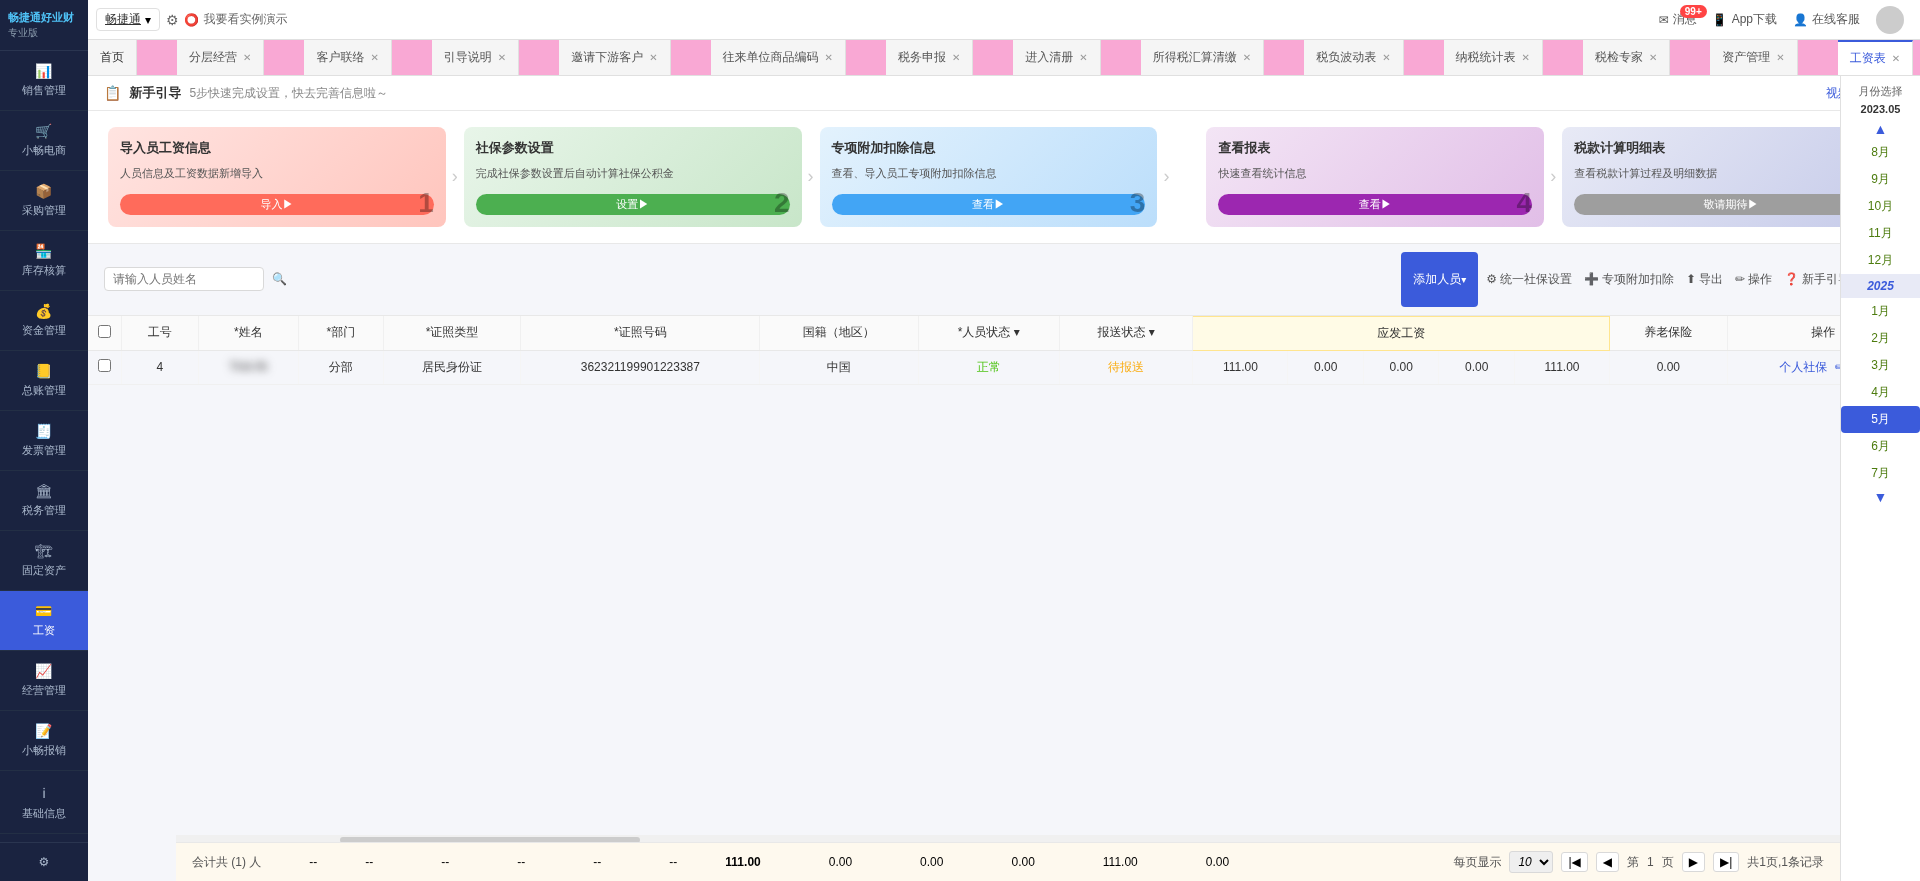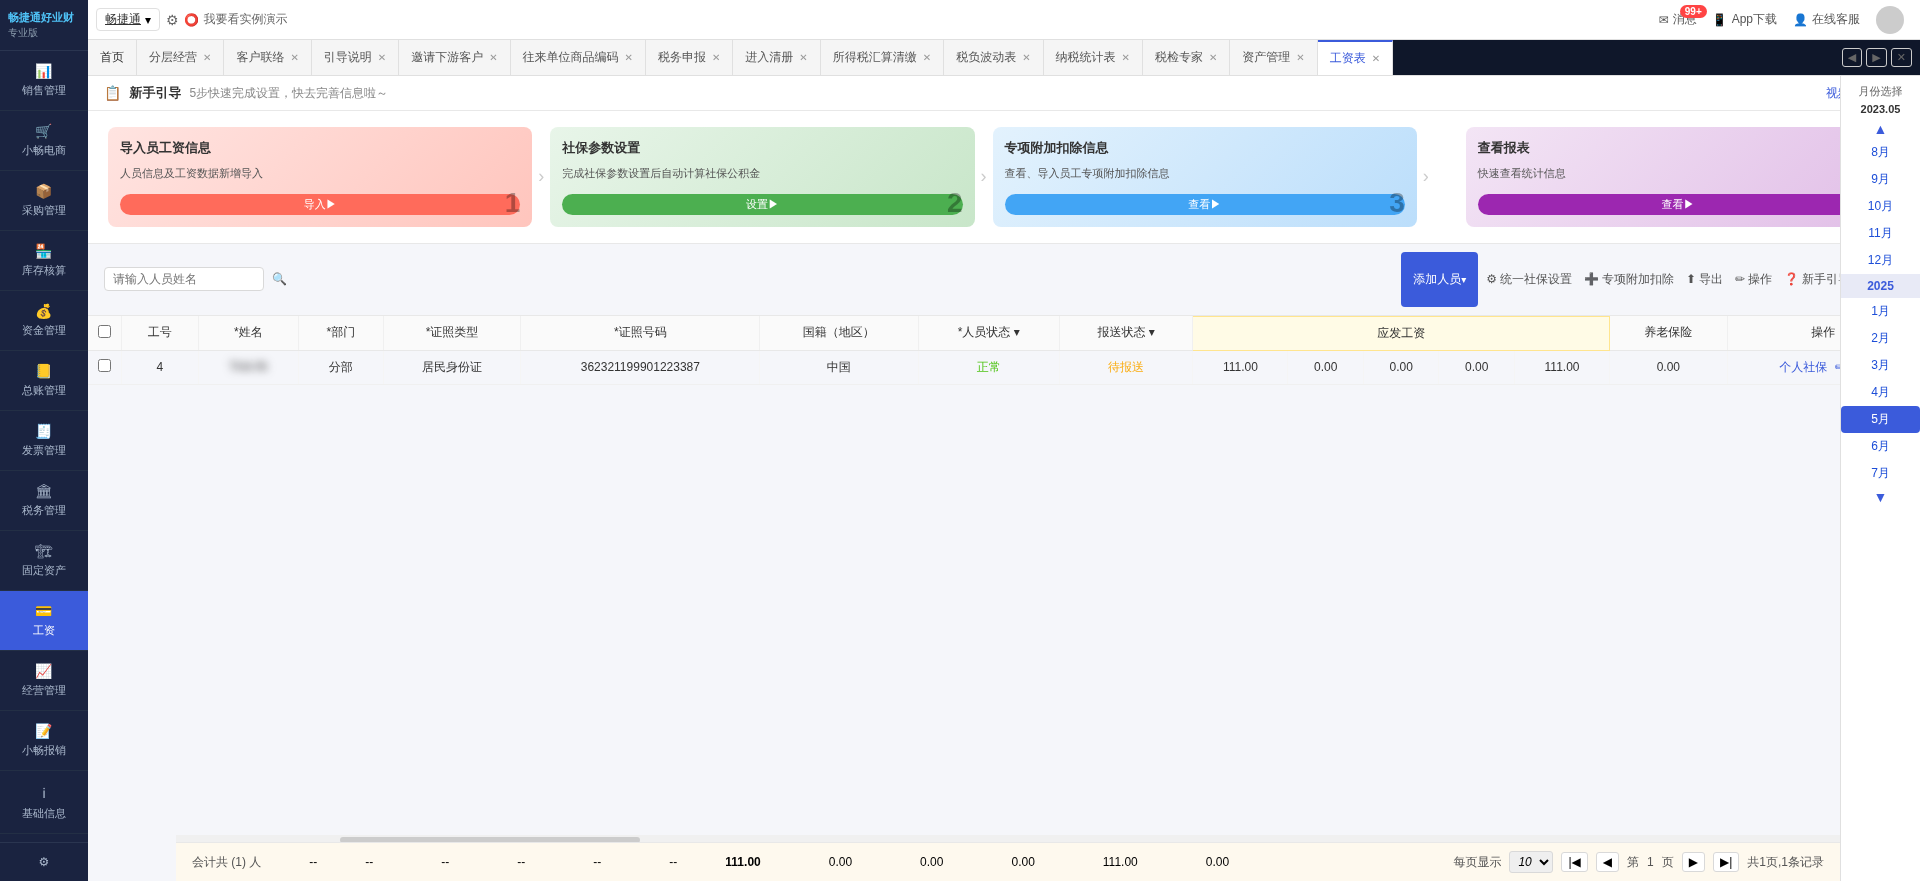--- a/index.html
+++ b/index.html
@@ -59,22 +59,22 @@
       font-size: 10px; font-weight: bold; position: absolute; top: -6px; right: -10px;
     }
     .topbar-app, .topbar-support {
       display: flex; align-items: center; gap: 4px; cursor: pointer; color: #555;
     }
     .topbar-avatar { width: 28px; height: 28px; border-radius: 50%; background: #ccc; }
 
     
     .tabbar {
       position: fixed; left: 88px; top: 40px; right: 0; height: 36px;
-      background: #0f172a; border-bottom: 1px solid #e0e0e0;
-      display: flex; align-items: center; overflow: hidden; z-index: 98;
+      background: #f9a8d4; border-bottom: 1px solid #e0e0e0;
+      display: flex; align-items: center; overflow: hidden; z-index: 98; gap: 40px;
     }
     .tab-item {
       display: flex; align-items: center; gap: 4px; padding: 0 12px; height: 36px;
       border-right: 1px solid #e0e0e0; cursor: pointer; white-space: nowrap;
       color: #555; font-size: 12px; background: #f5f5f5;
     }
     .tab-item.active { background: #fff; color: #3b5bdb; border-top: 2px solid #3b5bdb; }
     .tab-item.home { color: #333; }
     .tab-close { color: #999; font-size: 10px; margin-left: 2px; cursor: pointer; }
     .tabbar-nav {
@@ -174,25 +174,25 @@
     .month-panel {
       position: fixed; right: 0; top: 76px; width: 80px;
       background: #fff; border-left: 1px solid #e0e0e0;
       display: flex; flex-direction: column; align-items: center;
       padding: 8px 0; z-index: 50; height: calc(100% - 76px);
     }
     .month-panel-title { font-size: 11px; color: #666; margin-bottom: 4px; }
     .month-year { font-size: 11px; color: #333; font-weight: bold; margin-bottom: 4px; }
     .month-nav { color: #3b5bdb; cursor: pointer; font-size: 14px; width: 100%; text-align: center; padding: 2px 0; }
     .month-item {
-      width: 100%; text-align: center; padding: 5px 0; cursor: pointer; color: #1d4ed8;
+      width: 100%; text-align: center; padding: 5px 0; cursor: pointer; color: #4d7c0f;
       font-size: 12px;
     }
     .month-item.active { background: #3b5bdb; color: #fff; border-radius: 4px; }
-    .month-item.current-year { color: #333; font-weight: bold; }
+    .month-item.current-year { color: #333; font-weight: bold; font-style: italic; }
 
     
     .table-footer {
       position: absolute; bottom: 0; left: 88px; right: 80px;
       background: #fef9ee; border-top: 1px solid #e8e8e8;
       padding: 8px 16px; display: flex; align-items: center; gap: 8px;
     }
     .footer-summary { color: #555; }
     .footer-pagination { margin-left: auto; display: flex; align-items: center; gap: 8px; color: #555; }
     .page-size-select {
@@ -412,20 +412,26 @@
       <span class="step-num">3</span>
     </div>
     <span class="step-arrow">›</span>
     <div class="step-card step-card-4">
       <div class="step-title">查看报表</div>
       <div class="step-desc">快速查看统计信息</div>
       <button class="step-btn step-btn-4">查看▶</button>
       <span class="step-num">4</span>
     </div>
     <span class="step-arrow">›</span>
+    <div class="step-card step-card-5">
+      <div class="step-title">税款计算明细表</div>
+      <div class="step-desc">查看税款计算过程及明细数据</div>
+      <button class="step-btn step-btn-5">敬请期待▶</button>
+      <span class="step-num">5</span>
+    </div>
   </div>
 
   <div class="table-toolbar">
     <input type="text" class="search-input" placeholder="请输入人员姓名" style="">
     <span class="search-icon">🔍</span>
     <div style="margin-left:auto; display:flex; align-items:center; gap:8px;">
       <button class="btn-add">
         <span>添加人员</span>
         <span class="btn-add-arrow">▾</span>
       </button>

